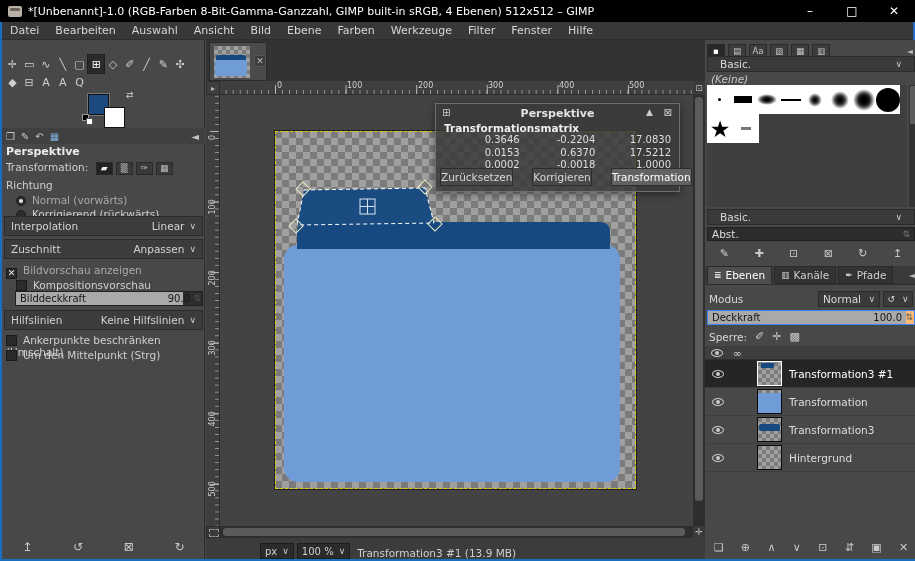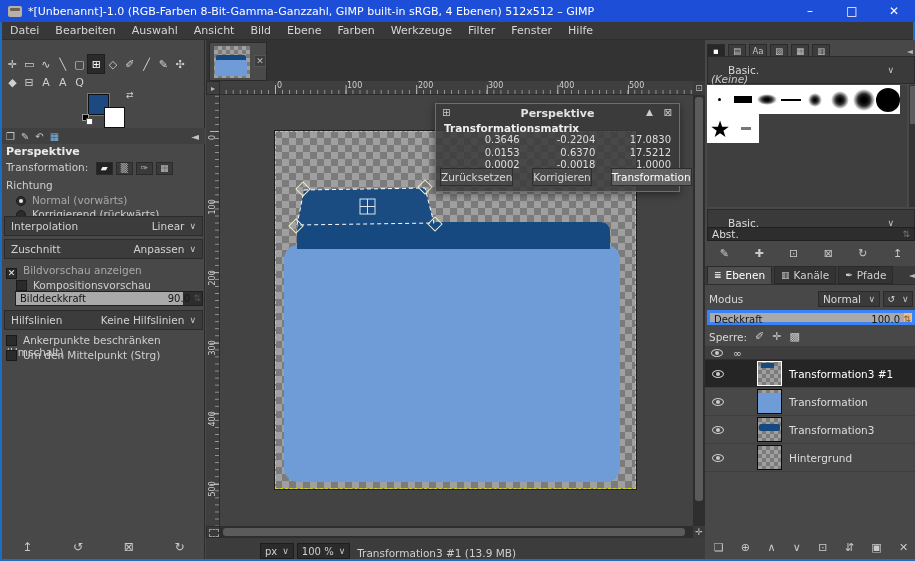--- a/index.html
+++ b/index.html
@@ -2,21 +2,21 @@
 <html><head>
 <meta charset="utf-8">
 <style>
   * { margin:0; padding:0; box-sizing:border-box; }
   html,body { width:915px; height:561px; overflow:hidden; background:#222;
               font-family:"DejaVu Sans","Liberation Sans",sans-serif; }
   #app { position:relative; width:915px; height:561px; background:#484848;
          border:2px solid #1b6ec2; border-top:none; }
 
   
-  .titlebar { position:absolute; left:-2px; top:0; width:915px; height:22px; background:#1d4ed8;
+  .titlebar { position:absolute; left:-2px; top:0; width:915px; height:22px; background:#000000;
               display:flex; align-items:center; color:#fff; font-size:11px; }
   .titlebar .appicon { width:14px; height:11px; margin:0 6px 0 8px; background:#b9b0a6;
                        border-radius:2px; position:relative; }
   .titlebar .appicon::after{ content:""; position:absolute; left:2px; top:2px; width:10px; height:3px; background:#6b625a; border-radius:1px;}
   .win-btns { margin-left:auto; display:flex; height:100%; }
   .win-btn { width:42px; height:100%; display:flex; align-items:center; justify-content:center;
              font-size:12px; color:#fff; }
 
   
   .menubar { position:absolute; left:0; top:22px; width:911px; height:18px; background:#383838;
@@ -115,21 +115,21 @@
   .dlg-btn { flex:1; height:18px; background:rgba(74,74,74,.9); border:1px solid #2d2d2d;
              display:flex; align-items:center; justify-content:center; color:#d8d8d8; }
   .dlg-btn.primary { background:rgba(100,100,100,.95); color:#fff; }
 
   
   .right-dock { position:absolute; left:703px; top:40px; width:212px; height:519px; background:#484848; color:#d9d9d9; font-size:10.5px;}
   .rtabs { position:absolute; left:2px; top:4px; width:208px; display:flex; gap:3px; align-items:center;}
   .rtab { width:18px; height:14px; background:#3c3c3c; border:1px solid #2b2b2b; display:flex; align-items:center; justify-content:center; font-size:8.5px; color:#c4c4c4;}
   .rtab.sel { background:#272727; color:#fff; }
   .rtab-collapse { margin-left:auto; margin-right:2px; font-size:8px; color:#bbb;}
-  .rsel { position:absolute; left:2px; width:208px; height:28px; background:#3a3a3a; border:1px solid #2a2a2a; display:flex; align-items:center; padding:0 20px;}
+  .rsel { position:absolute; left:2px; width:208px; height:16px; background:#3a3a3a; border:1px solid #2a2a2a; display:flex; align-items:center; padding:0 12px;}
   .rsel .chev { margin-left:auto; }
   .none-lbl { position:absolute; left:6px; top:33px; font-style:italic; color:#c9c9c9; }
   .brush-area { position:absolute; left:2px; top:45px; width:200px; height:122px; background:#3f3f3f; overflow:hidden;}
   .brush-row1 { position:absolute; left:0; top:0; width:193px; height:29px; background:#fff; display:flex; }
   .bcell { width:24.1px; height:29px; position:relative; display:flex; align-items:center; justify-content:center;}
   .brush-row2 { position:absolute; left:0; top:29px; width:52px; height:29px; background:#fff; display:flex;}
   .brush-row2 .bcell{ width:26px; }
   .b-dot { width:3px; height:3px; background:#000; border-radius:50%; }
   .b-bar { width:18px; height:7px; background:#000; }
   .b-ell { width:20px; height:11px; background:radial-gradient(closest-side,#000 20%,rgba(0,0,0,.75) 55%,transparent 100%); border-radius:50%;}
@@ -148,21 +148,21 @@
   .brush-actions { position:absolute; left:2px; top:204px; width:208px; height:18px; display:flex; justify-content:space-around; align-items:center; color:#c9c9c9; font-size:11px;}
   .ltabs { position:absolute; left:0px; top:226px; width:212px; height:19px; background:#3a3a3a; border-bottom:1px solid #2d2d2d; display:flex; align-items:flex-end; padding-left:2px; gap:2px;}
   .ltab { height:18px; display:flex; align-items:center; gap:4px; padding:0 6px; font-size:10.5px; background:#333; border:1px solid #2a2a2a; color:#cfcfcf;}
   .ltab.sel { background:#4e4e4e; border-bottom-color:#4e4e4e; color:#fff;}
   .ltab .ic { font-size:9px; }
   .ltabs .rtab-collapse{ align-self:center; }
   .modus { position:absolute; left:4px; top:250px; width:204px; height:17px; display:flex; align-items:center;}
   .modus-dd { margin-left:auto; width:62px; height:16px; background:#3a3a3a; border:1px solid #2a2a2a; display:flex; align-items:center; padding:0 4px;}
   .modus-dd .chev{ margin-left:auto;}
   .modus-extra { width:30px; height:16px; background:#3a3a3a; border:1px solid #2a2a2a; margin-left:3px; display:flex; align-items:center; justify-content:center; gap:2px; font-size:9px;}
-  .opacity-slider { position:absolute; left:2px; top:270px; width:208px; height:15px; background:#fdba74; border:3px solid #3b82f6; font-size:10px;}
+  .opacity-slider { position:absolute; left:2px; top:270px; width:208px; height:15px; background:#fdba74; border:1px solid #3b82f6; font-size:10px;}
   .lockrow { position:absolute; left:4px; top:290px; display:flex; align-items:center; gap:8px; font-size:10.5px;}
   .lockrow .lk { font-size:11px; color:#c9c9c9;}
   .layerhdr { position:absolute; left:0; top:306px; width:212px; height:14px; background:#3e3e3e; border-bottom:1px solid #2e2e2e; display:flex; align-items:center; gap:10px; padding-left:6px;}
   .eye { width:12px; height:8px; border:1px solid #c9c9c9; border-radius:50%; position:relative; display:inline-block;}
   .eye::after { content:""; position:absolute; left:3px; top:1px; width:4px; height:4px; border-radius:50%; background:#c9c9c9;}
   .layers { position:absolute; left:0; top:320px; width:212px; }
   .layer-row { height:28px; display:flex; align-items:center; border-bottom:1px solid #3e3e3e; }
   .layer-row.sel { background:#252525; }
   .layer-row .eyebox { width:26px; display:flex; justify-content:center; }
   .layer-row .chaincol { width:26px; }

